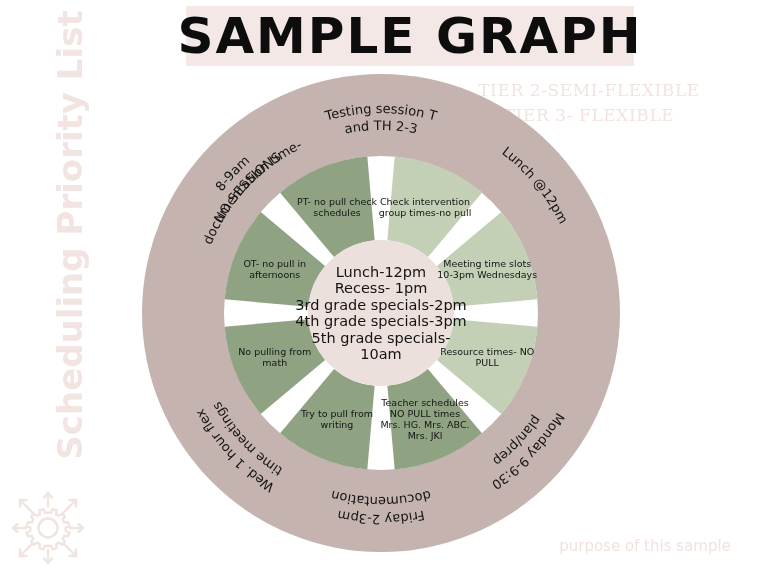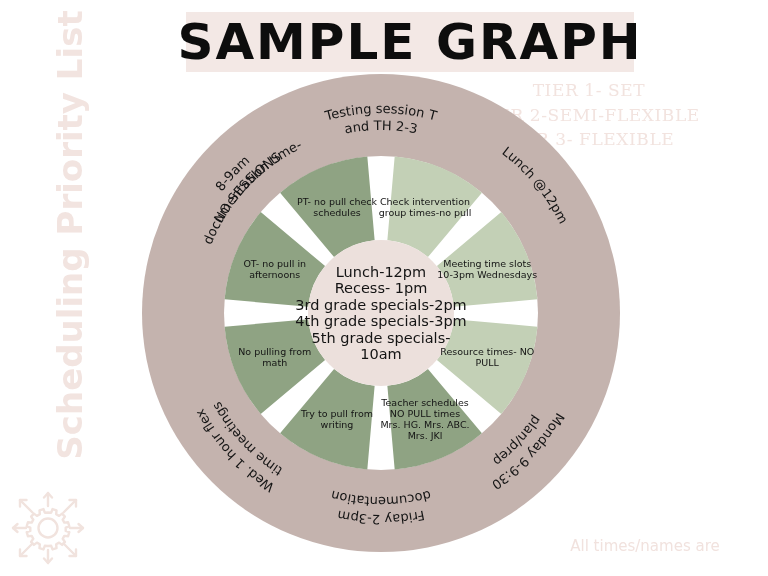--- a/index.html
+++ b/index.html
@@ -41,21 +41,21 @@
     left: 6px;
     top: 486px;
     width: 84px;
     height: 84px;
   }
 
   
   #title-band {
     position: absolute;
     left: 186px;
-    top: 12px;
+    top: 6px;
     width: 448px;
     height: 60px;
     background: #f3e8e5;
     display: flex;
     align-items: center;
     justify-content: center;
   }
   #page-title {
     font-family: "DejaVu Sans", sans-serif;
     font-size: 50px;
@@ -156,27 +156,26 @@
         <path d="M63.5 70 L70 70 L70 63.5"></path>
     </g>
   </svg>
 </div>
 
 <div id="title-band">
   <div id="page-title">SAMPLE GRAPH</div>
 </div>
 
 <div id="tier-legend">
-  <div>Tier 1- set</div>
   <div>Tier 2-semi-flexible</div>
   <div>Tier 3- flexible</div>
 </div>
 
 <div id="disclaimer">
-  <div>All times/names are</div>
+  <div>purpose of this sample</div>
 </div>
 
 <div id="wheel">
   <svg width="478" height="478" viewBox="0 0 478 478">
 
     <circle cx="239" cy="239" r="239" fill="#c4b3ae"></circle>
 
     <circle cx="239" cy="239" r="157" fill="#ffffff"></circle>
 
     <g id="inner-segments">

